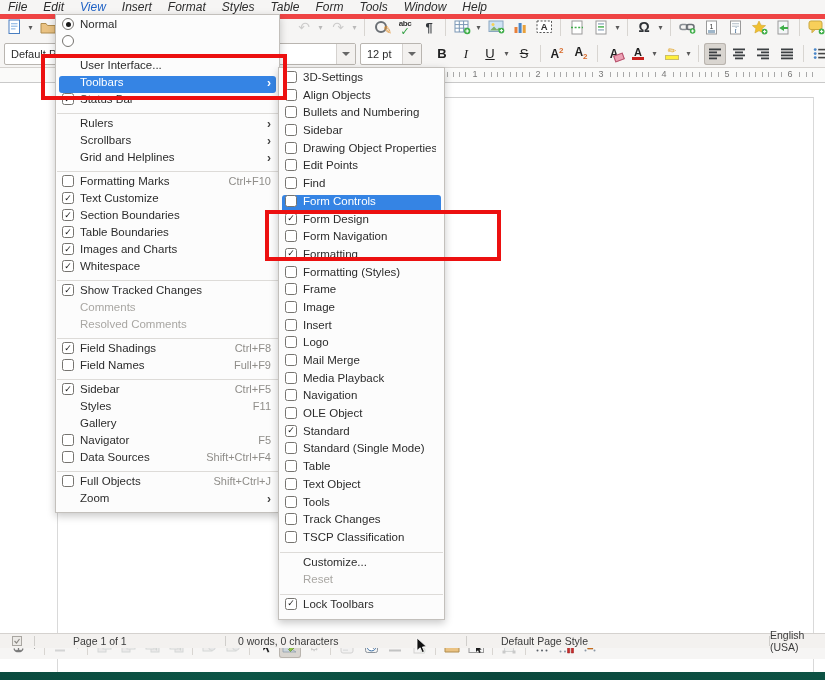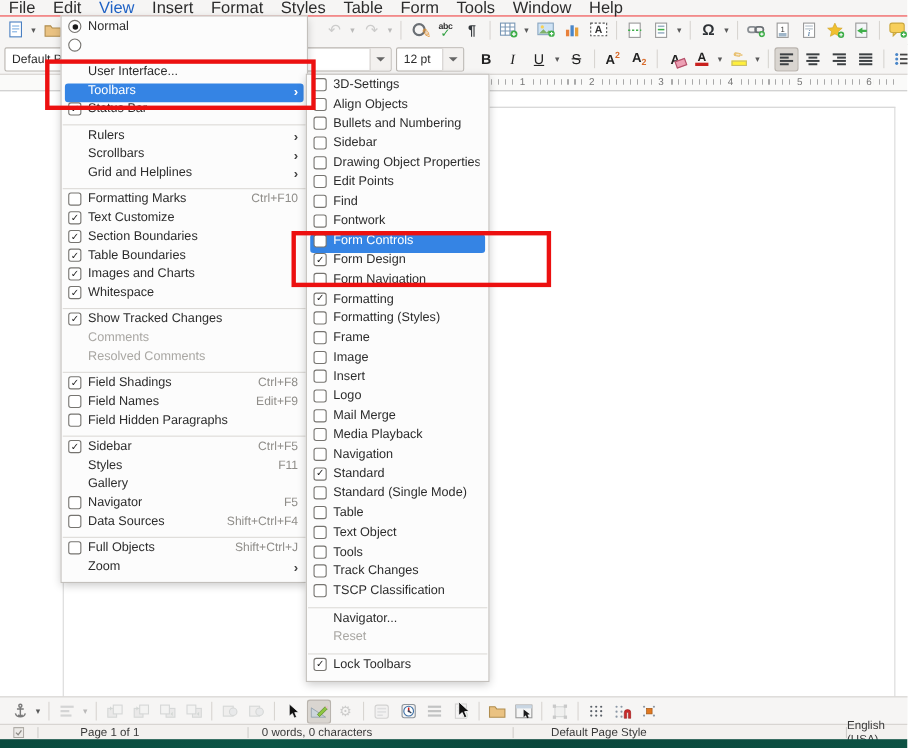--- a/index.html
+++ b/index.html
@@ -4,21 +4,21 @@
 <style>
   html,body{margin:0;padding:0;}
   body{
     width:825px;height:680px;position:relative;overflow:hidden;
     font-family:"Liberation Sans","DejaVu Sans",sans-serif;
     background:#ffffff;color:#2c2c2c;
     -webkit-font-smoothing:antialiased;
   }
   
   .menubar{position:absolute;left:0;top:0;width:825px;height:14px;background:#f6f5f4;
-    border-bottom:1px solid #ef4444;display:flex;align-items:center;font-size:15px;z-index:6;}
+    border-bottom:5px solid #ef4444;display:flex;align-items:center;font-size:12px;z-index:6;font-style:italic;}
   .mb-item{padding:0 8px;line-height:13px;cursor:default;}
   .mb-item.active{color:#1f62c5;}
   
   .tbar{position:absolute;left:0;background:#f6f5f4;display:flex;align-items:center;z-index:5;width:825px;}
   .std{top:14px;height:26px;border-bottom:1px solid #e3e1de;padding-left:2px;}
   .fmt{top:40px;height:27px;border-bottom:1px solid #d5d2cf;padding-left:2px;}
   .frm{top:633px;height:25px;border-top:1px solid #d5d2cf;padding-left:6px;}
   .tb{min-width:22px;height:22px;display:inline-flex;align-items:center;justify-content:center;
     border-radius:3px;position:relative;margin:0 1px;flex:0 0 auto;}
   .tb.on{background:#d9d5d0;box-shadow:inset 0 0 0 1px #b9b4ae;}
@@ -63,21 +63,21 @@
     display:flex;align-items:center;justify-content:center;font-size:9px;line-height:9px;color:#1a1a1a;font-weight:bold;}
   .cbx.on::after{content:"✓";}
   .rad{width:10px;height:10px;border:1px solid #767470;border-radius:50%;background:#fff;
     display:flex;align-items:center;justify-content:center;}
   .rad.on::after{content:"";width:5px;height:5px;border-radius:50%;background:#1a1a1a;}
   
   .ann{position:absolute;border:4px solid #ec1010;z-index:30;pointer-events:none;}
   .ann1{left:41px;top:54px;width:238px;height:38px;}
   .ann2{left:265px;top:210px;width:228px;height:43px;}
   
-  .status{position:absolute;left:0;top:658px;width:825px;height:14px;background:#f3f1ef;
+  .status{position:absolute;left:0;top:633px;width:825px;height:14px;background:#f3f1ef;
     border-top:1px solid #d5d2cf;display:flex;align-items:center;font-size:10.5px;color:#3a3a3a;z-index:6;}
   .st-sep{width:1px;height:10px;background:#d0cecb;flex:0 0 auto;}
   .st-seg{display:flex;align-items:center;height:100%;flex:0 0 auto;}
   .taskstrip{position:absolute;left:0;top:672px;width:825px;height:8px;
     background:linear-gradient(90deg,#0a4a3e,#0c5546 30%,#0a473c 60%,#0d5244);z-index:6;}
   
   .cursor{position:absolute;left:415px;top:637px;z-index:40;pointer-events:none;}
 </style>
 </head>
 <body>
@@ -506,27 +506,21 @@
         <span class="cbx on"></span>
       </span>
       <span class="mlabel">Field Shadings</span>
       <span class="msc">Ctrl+F8</span>
     </div>
     <div class="mi">
       <span class="lead">
         <span class="cbx"></span>
       </span>
       <span class="mlabel">Field Names</span>
-      <span class="msc">Edit+F9</span>
-    </div>
-    <div class="mi">
-      <span class="lead">
-        <span class="cbx"></span>
-      </span>
-      <span class="mlabel">Field Hidden Paragraphs</span>
+      <span class="msc">Full+F9</span>
     </div>
     <div class="msep"></div>
     <div class="mi">
       <span class="lead">
         <span class="cbx on"></span>
       </span>
       <span class="mlabel">Sidebar</span>
       <span class="msc">Ctrl+F5</span>
     </div>
     <div class="mi">
@@ -603,26 +597,20 @@
         <span class="cbx"></span>
       </span>
       <span class="mlabel">Edit Points</span>
     </div>
     <div class="mi">
       <span class="lead">
         <span class="cbx"></span>
       </span>
       <span class="mlabel">Find</span>
     </div>
-    <div class="mi">
-      <span class="lead">
-        <span class="cbx"></span>
-      </span>
-      <span class="mlabel">Fontwork</span>
-    </div>
     <div class="mi hl">
       <span class="lead">
         <span class="cbx"></span>
       </span>
       <span class="mlabel">Form Controls</span>
     </div>
     <div class="mi">
       <span class="lead">
         <span class="cbx on"></span>
       </span>
@@ -683,20 +671,26 @@
       <span class="mlabel">Media Playback</span>
     </div>
     <div class="mi">
       <span class="lead">
         <span class="cbx"></span>
       </span>
       <span class="mlabel">Navigation</span>
     </div>
     <div class="mi">
       <span class="lead">
+        <span class="cbx"></span>
+      </span>
+      <span class="mlabel">OLE Object</span>
+    </div>
+    <div class="mi">
+      <span class="lead">
         <span class="cbx on"></span>
       </span>
       <span class="mlabel">Standard</span>
     </div>
     <div class="mi">
       <span class="lead">
         <span class="cbx"></span>
       </span>
       <span class="mlabel">Standard (Single Mode)</span>
     </div>
@@ -726,21 +720,21 @@
     </div>
     <div class="mi">
       <span class="lead">
         <span class="cbx"></span>
       </span>
       <span class="mlabel">TSCP Classification</span>
     </div>
     <div class="msep"></div>
     <div class="mi">
       <span class="lead"></span>
-      <span class="mlabel">Navigator...</span>
+      <span class="mlabel">Customize...</span>
     </div>
     <div class="mi dis">
       <span class="lead"></span>
       <span class="mlabel">Reset</span>
     </div>
     <div class="msep"></div>
     <div class="mi">
       <span class="lead">
         <span class="cbx on"></span>
       </span>

